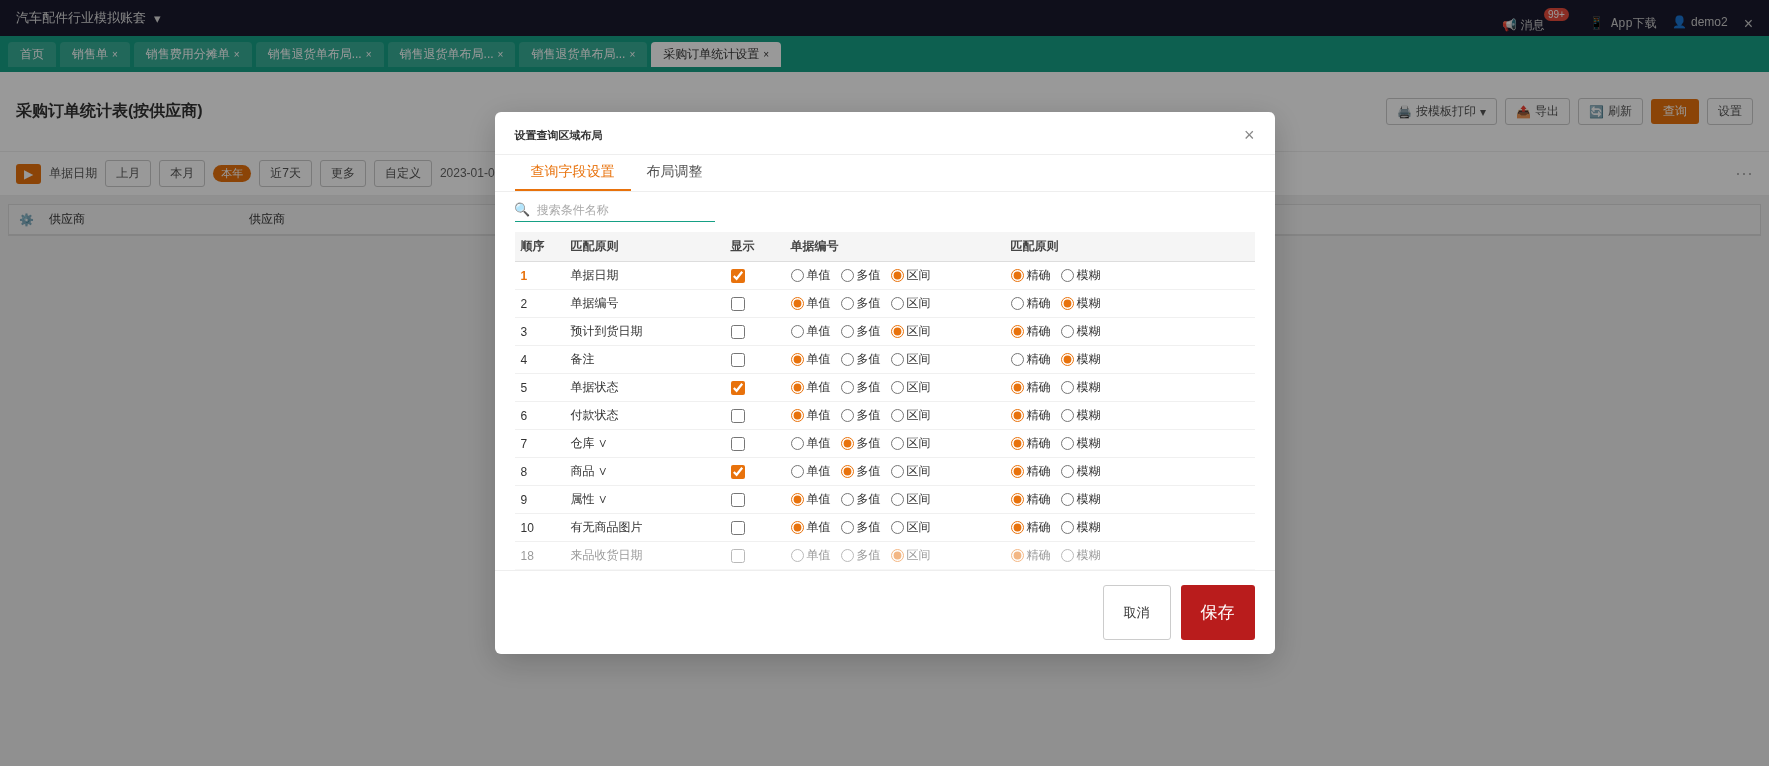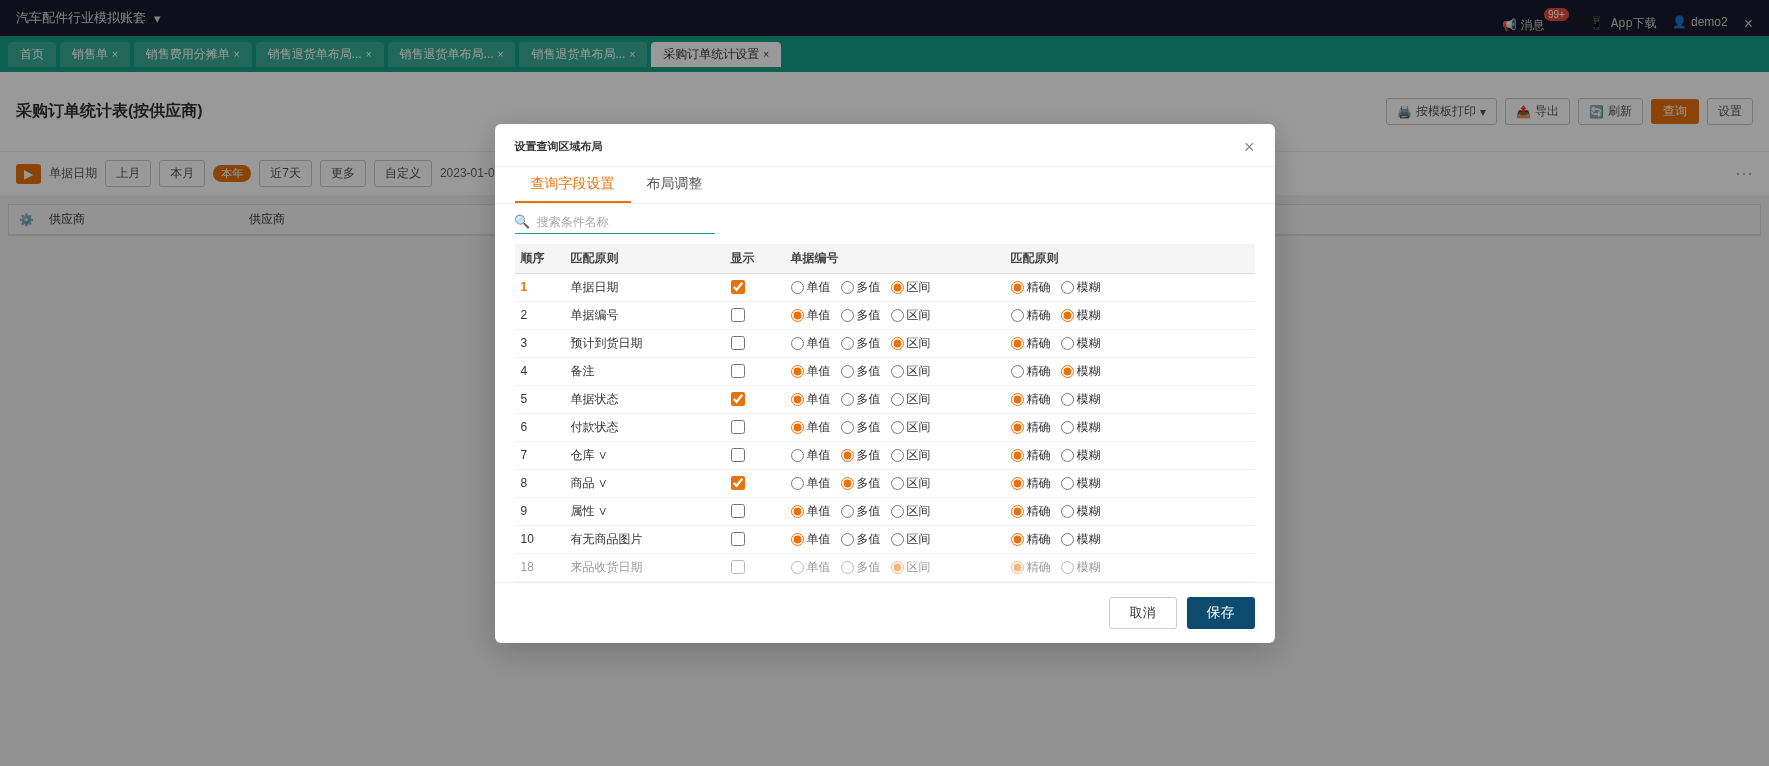--- a/index.html
+++ b/index.html
@@ -271,27 +271,27 @@
     .btn-cancel {
       border: 1px solid #ccc;
       background: #fff;
       padding: 6px 20px;
       border-radius: 3px;
       cursor: pointer;
       font-size: 13px;
       color: #333;
     }
     .btn-save {
-      background: #0c4a6e;
+      background: #b91c1c;
       color: #fff;
       border: none;
-      padding: 6px 20px;
+      padding: 16px 20px;
       border-radius: 3px;
       cursor: pointer;
-      font-size: 14px;
+      font-size: 17px;
     }
 
     .scrollable {
       max-height: 320px;
       overflow-y: auto;
     }
     .scrollable::-webkit-scrollbar { width: 6px; }
     .scrollable::-webkit-scrollbar-track { background: #f1f1f1; }
     .scrollable::-webkit-scrollbar-thumb { background: #ccc; border-radius: 3px; }
   </style>

